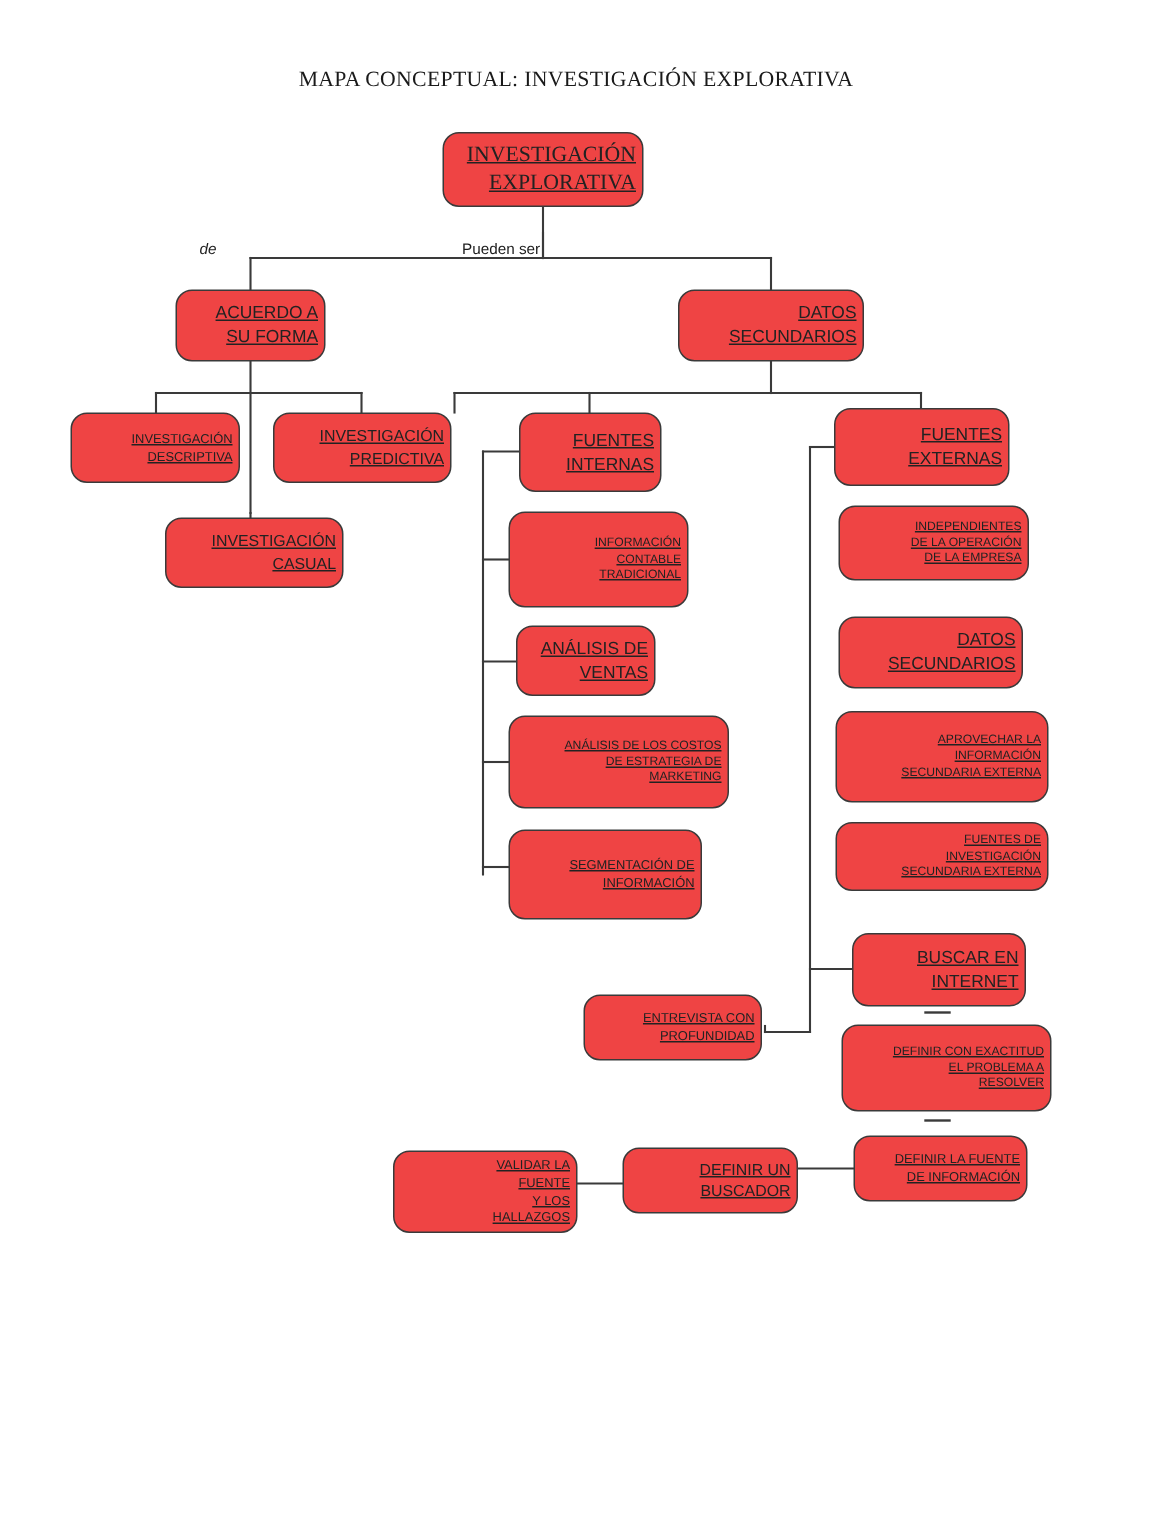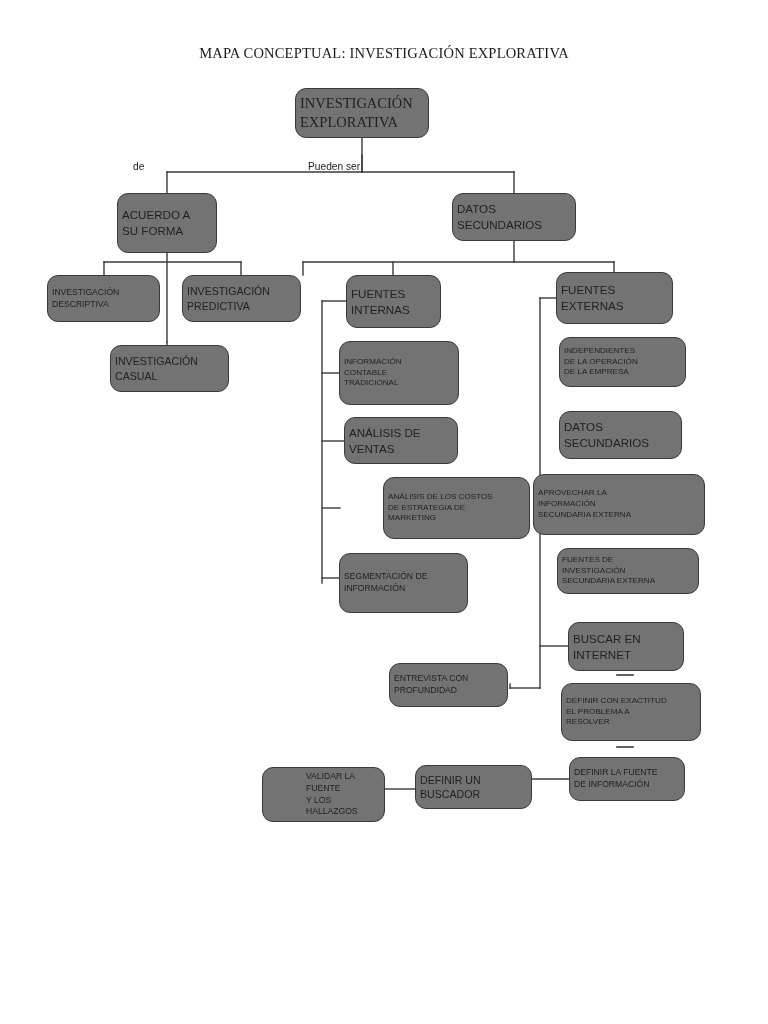--- a/index.html
+++ b/index.html
@@ -6,24 +6,24 @@
   body{width:768px;height:1024px;position:relative;overflow:hidden;
        font-family:"Liberation Sans",sans-serif;color:#1c1c1c;}
   #canvas{position:absolute;left:0;top:0;width:768px;height:1024px;border-radius:10px;}
   #edges{position:absolute;left:0;top:0;width:768px;height:1024px;}
 
   .title{position:absolute;left:0;top:45px;width:768px;text-align:center;
          font-family:"Liberation Serif",serif;font-size:14.5px;
          letter-spacing:.2px;color:#1a1a1a;}
 
   .node{position:absolute;box-sizing:border-box;
-        border:1.6px solid #3a3a3a;border-radius:11px;background:#737373;
+        border:1.6px solid #3a3a3a;border-radius:11px;background:#ef4444;
         display:flex;align-items:center;justify-content:center;
-        text-align:left;line-height:1.34;padding:2px 4px;
-        color:#222;}
+        text-align:right;line-height:1.34;padding:2px 4px;
+        color:#222;text-decoration:underline;}
   .node span{display:block;width:100%;white-space:pre-line;}
 
   .serif{font-family:"Liberation Serif",serif;}
 
   .s15{font-size:14.5px;}
   .s12{font-size:11.6px;}
   .s11{font-size:10.6px;}
   .s9{font-size:8.6px;}
   .s85{font-size:8.1px;}
 
@@ -72,29 +72,29 @@
       <line x1="510" y1="688" x2="510" y2="684"></line>
 
       <line x1="617" y1="675" x2="633" y2="675" stroke-width="1.6"></line>
       <line x1="617" y1="747" x2="633" y2="747" stroke-width="1.6"></line>
 
       <line x1="385" y1="789" x2="415" y2="789"></line>
       <line x1="532" y1="779" x2="569" y2="779"></line>
     </g>
   </svg>
 
-  <div class="elabel" style="left:133px;top:161px;">de</div>
+  <div class="elabel" style="left:133px;top:161px;font-style:italic;">de</div>
   <div class="elabel" style="left:288px;top:161px;margin-left:20px;">Pueden ser</div>
 
   <div class="node serif s15" style="left:295px;top:88px;width:134px;height:50px;">
     <span>INVESTIGACIÓN
 EXPLORATIVA</span>
   </div>
 
-  <div class="node s12" style="left:117px;top:193px;width:100px;height:60px;">
+  <div class="node s12" style="left:117px;top:193px;width:100px;height:48px;">
     <span>ACUERDO A
 SU FORMA</span>
   </div>
 
   <div class="node s12" style="left:452px;top:193px;width:124px;height:48px;">
     <span>DATOS
 SECUNDARIOS</span>
   </div>
 
   <div class="node s9" style="left:47px;top:275px;width:113px;height:47px;">
@@ -116,26 +116,26 @@
     <span>FUENTES
 INTERNAS</span>
   </div>
 
   <div class="node s85" style="left:339px;top:341px;width:120px;height:64px;">
     <span>INFORMACIÓN
 CONTABLE
 TRADICIONAL</span>
   </div>
 
-  <div class="node s12" style="left:344px;top:417px;width:114px;height:47px;">
+  <div class="node s12" style="left:344px;top:417px;width:93px;height:47px;">
     <span>ANÁLISIS DE
 VENTAS</span>
   </div>
 
-  <div class="node s85" style="left:339px;top:477px;width:147px;height:62px;margin-left:44px;">
+  <div class="node s85" style="left:339px;top:477px;width:147px;height:62px;">
     <span>ANÁLISIS DE LOS COSTOS
 DE ESTRATEGIA DE
 MARKETING</span>
   </div>
 
   <div class="node s9" style="left:339px;top:553px;width:129px;height:60px;">
     <span>SEGMENTACIÓN DE
 INFORMACIÓN</span>
   </div>
 
@@ -148,21 +148,21 @@
     <span>INDEPENDIENTES
 DE LA OPERACIÓN
 DE LA EMPRESA</span>
   </div>
 
   <div class="node s12" style="left:559px;top:411px;width:123px;height:48px;">
     <span>DATOS
 SECUNDARIOS</span>
   </div>
 
-  <div class="node s85" style="left:533px;top:474px;width:172px;height:61px;">
+  <div class="node s85" style="left:557px;top:474px;width:142px;height:61px;">
     <span>APROVECHAR LA
 INFORMACIÓN
 SECUNDARIA EXTERNA</span>
   </div>
 
   <div class="node s85" style="left:557px;top:548px;width:142px;height:46px;">
     <span>FUENTES DE
 INVESTIGACIÓN
 SECUNDARIA EXTERNA</span>
   </div>

